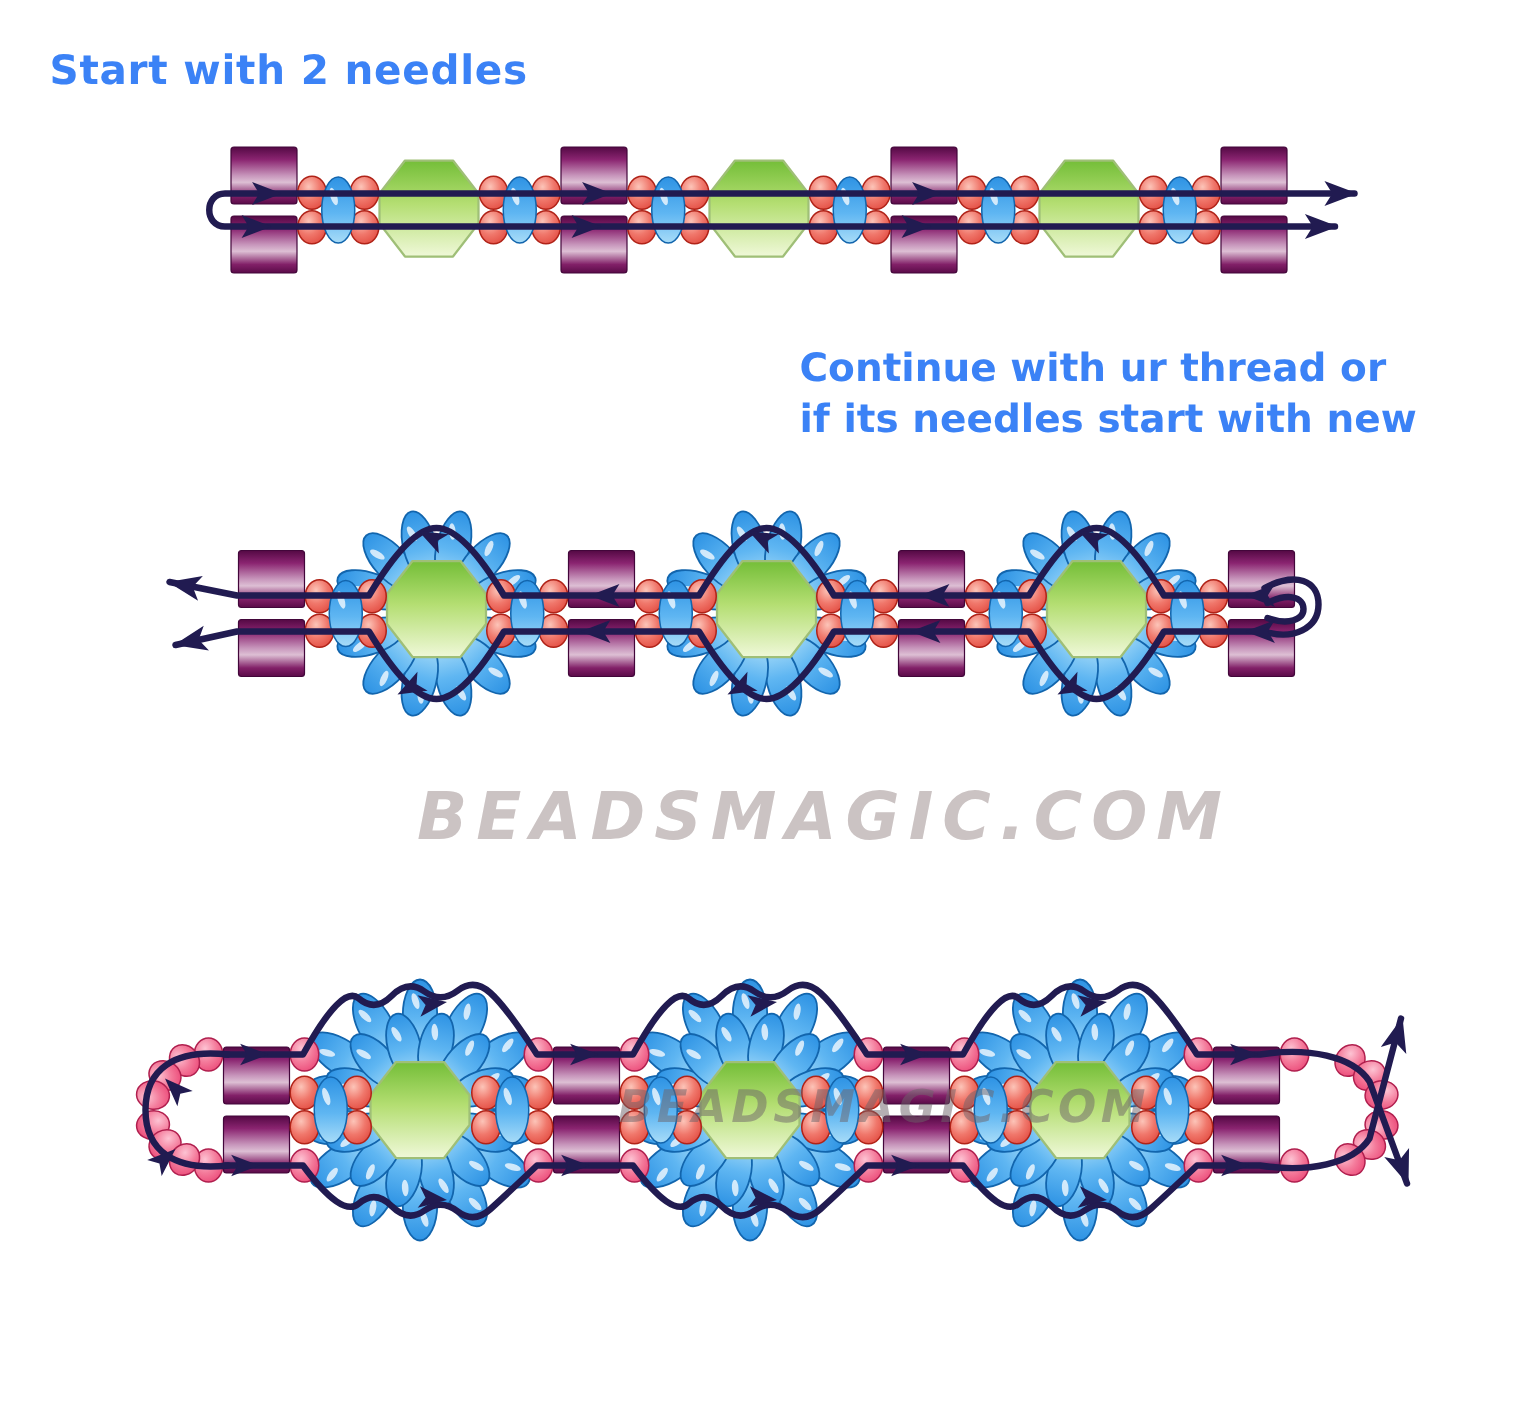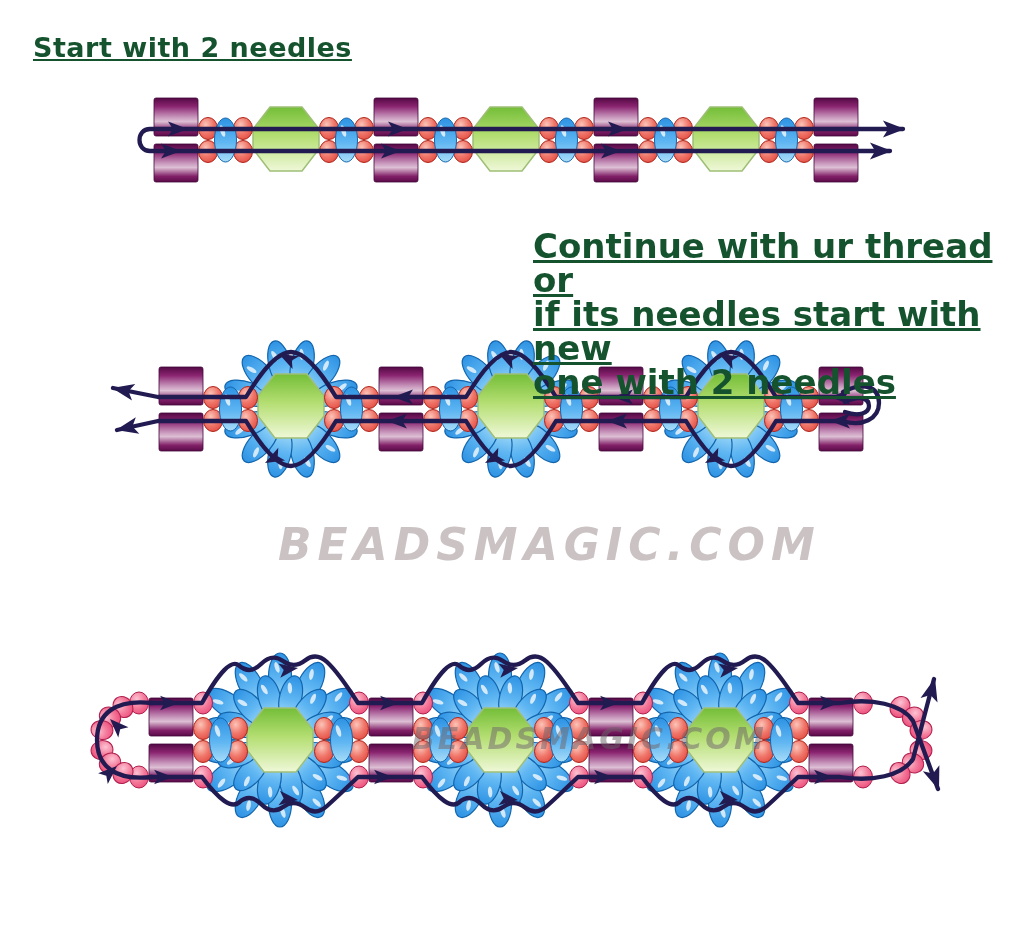--- a/index.html
+++ b/index.html
@@ -1,21 +1,21 @@
 <!DOCTYPE html>
 <html><head>
 <meta charset="utf-8">
 <style>
   html,body{margin:0;padding:0;background:#fff;}
   #stage{position:relative;width:1024px;height:936px;background:#fff;overflow:hidden;
          font-family:"DejaVu Sans","Liberation Sans",sans-serif;}
   #bead-svg{position:absolute;left:0;top:0;}
-  .heading{position:absolute;font-weight:bold;color:#14532d;text-decoration:underline;}
+  .heading{position:absolute;font-weight:bold;color:#3b82f6;}
   #title{left:33px;top:32px;font-size:27px;letter-spacing:0.5px;}
-  #note{left:533px;top:229px;font-size:34px;line-height:34px;}
+  #note{left:533px;top:229px;font-size:26px;line-height:34px;}
   .wm{position:absolute;font-style:italic;font-weight:bold;white-space:nowrap;}
   #wm-large{left:278px;top:519px;font-size:44px;letter-spacing:6px;color:#cbc3c3;}
   #wm-small{left:412px;top:721px;font-size:30px;letter-spacing:3px;color:#6e646a;opacity:0.5;}
 </style>
 </head>
 <body>
 
 <div id="stage">
   <svg id="bead-svg" width="1024" height="936" viewBox="0 0 1024 936">
       <defs>
@@ -997,17 +997,16 @@
         <path d="M0,0 L-21,8 L-16,0 L-21,-8 Z" fill="#211b51" transform="translate(738 668) rotate(-8) scale(0.9)"></path>
         <path d="M0,0 L-21,8 L-16,0 L-21,-8 Z" fill="#211b51" transform="translate(738 800) rotate(6) scale(0.9)"></path>
         <path d="M0,0 L-21,8 L-16,0 L-21,-8 Z" fill="#211b51" transform="translate(939 790) rotate(70) scale(1.1)"></path>
         <path d="M0,0 L-21,8 L-16,0 L-21,-8 Z" fill="#211b51" transform="translate(935 678) rotate(-75) scale(1.1)"></path>
       </g>
     </svg>
   <div id="title" class="heading">Start with 2 needles</div>
   <div id="note" class="heading">
     <div>Continue with ur thread or</div>
     <div>if its needles start with new</div>
-    <div>one with 2 needles</div>
   </div>
   <div id="wm-large" class="wm">BEADSMAGIC.COM</div>
   <div id="wm-small" class="wm">BEADSMAGIC.COM</div>
 </div>
 
 </body></html>

